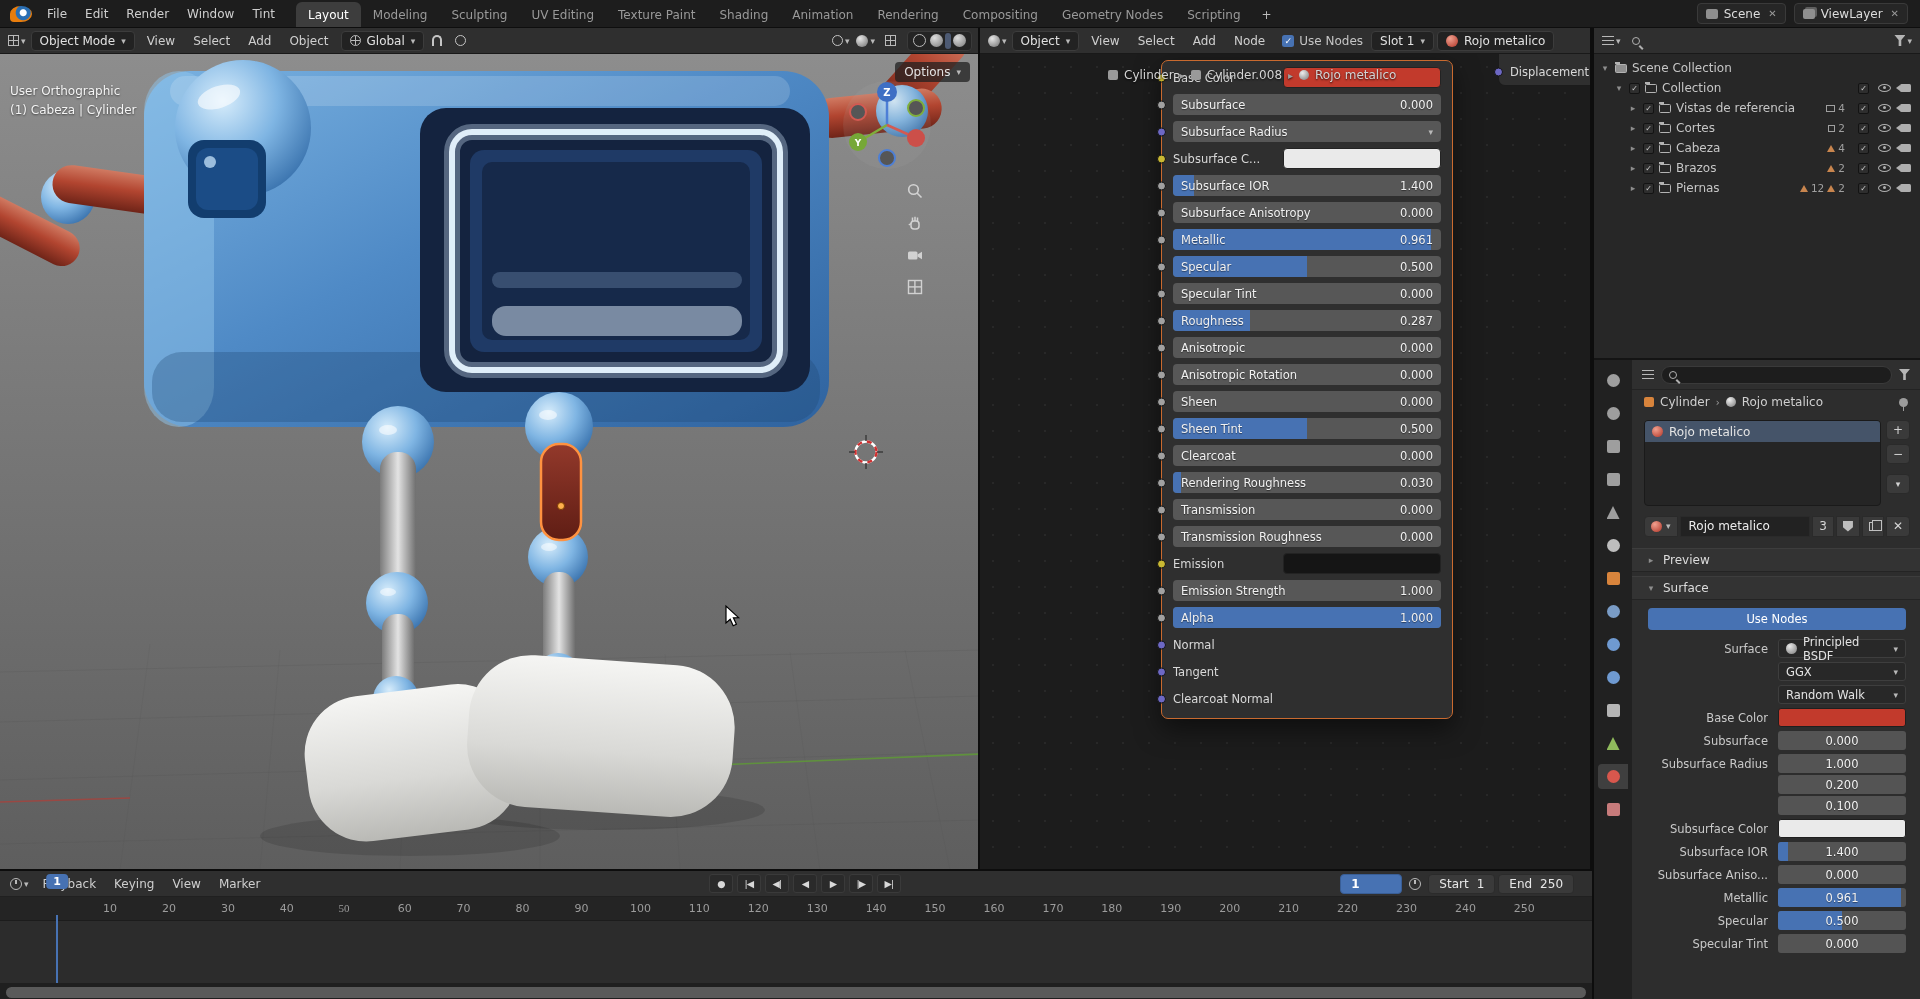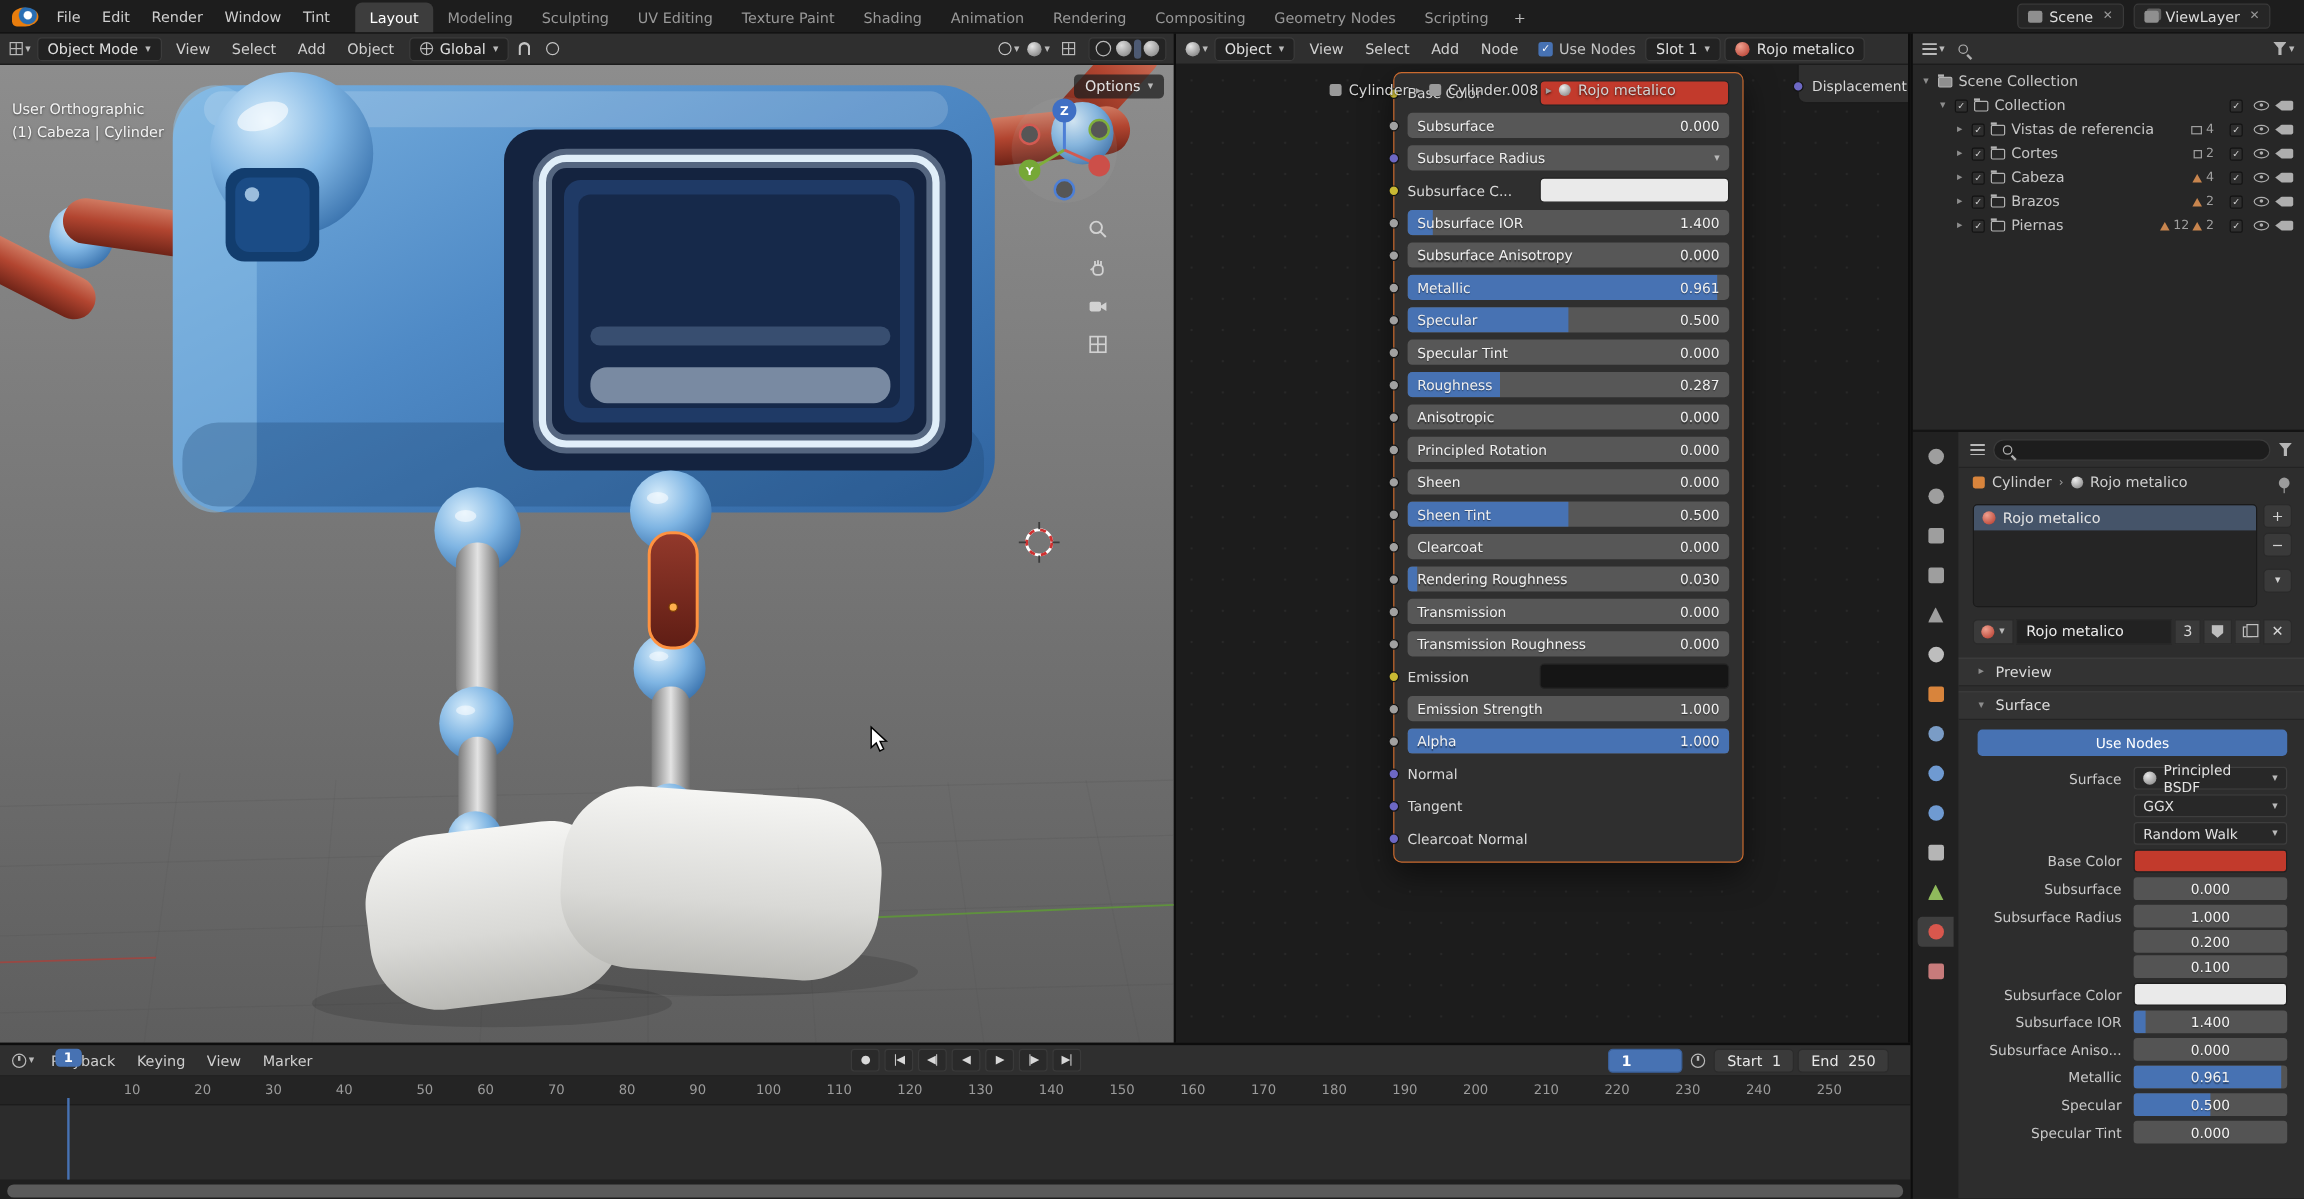--- a/index.html
+++ b/index.html
@@ -9,21 +9,21 @@
   i{font-style:normal}
 
   
   #topbar{left:0;top:0;width:1920px;height:28px;background:#1d1d1d;display:flex;align-items:center;border-bottom:1px solid #0e0e0e}
   .blender-logo{width:22px;height:16px;margin:0 6px 0 10px;border-radius:50% 50% 50% 4px;background:radial-gradient(circle at 60% 42%,#ffffff 0 3px,#2a6fb4 4px 7px,#e87d0d 8px)}
   .menu-item{padding:0 9px;height:100%;display:flex;align-items:center;color:#cfcfcf;cursor:default;white-space:nowrap}
   #workspace-tabs{display:flex;align-self:flex-end;margin-left:12px;height:25px}
   .ws-tab{padding:0 12px;display:flex;align-items:center;color:#999;border-radius:6px 6px 0 0;white-space:nowrap}
   .ws-tab.active{background:#3d3d3d;color:#fff}
   .ws-tab.add{color:#bbb;padding:0 9px}
-  .topbar-right{margin-left:auto;display:flex;gap:8px;align-items:center;padding-right:28px}
+  .topbar-right{margin-left:auto;display:flex;gap:8px;align-items:center;padding-right:12px}
   .db-selector{display:flex;align-items:center;gap:6px;background:#262626;border:1px solid #3a3a3a;border-radius:4px;padding:2px 8px;color:#ddd;height:21px}
   .db-selector .x{color:#9a9a9a;font-size:10px;margin-left:2px}
   .mini-icon{width:12px;height:10px;background:#8f8f8f;border-radius:2px;display:inline-block}
   .mini-icon.layered{box-shadow:2px -2px 0 0 #5f5f5f}
 
   
   .editor-header{height:26px;background:#2f2f2f;display:flex;align-items:center;gap:3px;padding:0 6px;border-bottom:1px solid #191919;position:relative;z-index:3;overflow:hidden;white-space:nowrap}
   .hdr-pill{display:flex;align-items:center;gap:6px;background:#222;border:1px solid #3c3c3c;border-radius:4px;padding:2px 8px;color:#e0e0e0;height:20px}
   .hdr-pill .arr,.arr{color:#b9b9b9;font-size:9px}
   .hdr-icon-btn{min-width:20px;height:18px;border-radius:3px;display:flex;align-items:center;justify-content:center;color:#c5c5c5;gap:2px;padding:0 2px}
@@ -546,21 +546,21 @@
             <div class="nslider">
               <i class="fill" style="width: 0%;"></i>
               <span class="nlab">Anisotropic</span>
               <span class="nval">0.000</span>
             </div>
           </div>
           <div class="node-row">
             <span class="socket socket-value"></span>
             <div class="nslider">
               <i class="fill" style="width: 0%;"></i>
-              <span class="nlab">Principled Rotation</span>
+              <span class="nlab">Anisotropic Rotation</span>
               <span class="nval">0.000</span>
             </div>
           </div>
           <div class="node-row">
             <span class="socket socket-value"></span>
             <div class="nslider">
               <i class="fill" style="width: 0%;"></i>
               <span class="nlab">Sheen</span>
               <span class="nval">0.000</span>
             </div>
@@ -1007,21 +1007,21 @@
     <div class="tl-field" style="margin-right:10px">
       <span>End</span>
       <span>250</span>
     </div>
   </div>
   <div id="tl-ruler">
       <span class="tick" style="left: 110.037px;">10</span>
       <span class="tick" style="left: 168.967px;">20</span>
       <span class="tick" style="left: 227.897px;">30</span>
       <span class="tick" style="left: 286.827px;">40</span>
-      <span class="tick" style="left: 354px;">50</span>
+      <span class="tick" style="left: 344px; font-family: Liberation Serif, serif;">50</span>
       <span class="tick" style="left: 404.687px;">60</span>
       <span class="tick" style="left: 463.617px;">70</span>
       <span class="tick" style="left: 522.547px;">80</span>
       <span class="tick" style="left: 581.477px;">90</span>
       <span class="tick" style="left: 640.407px;">100</span>
       <span class="tick" style="left: 699.337px;">110</span>
       <span class="tick" style="left: 758.267px;">120</span>
       <span class="tick" style="left: 817.197px;">130</span>
       <span class="tick" style="left: 876.127px;">140</span>
       <span class="tick" style="left: 935.057px;">150</span>

